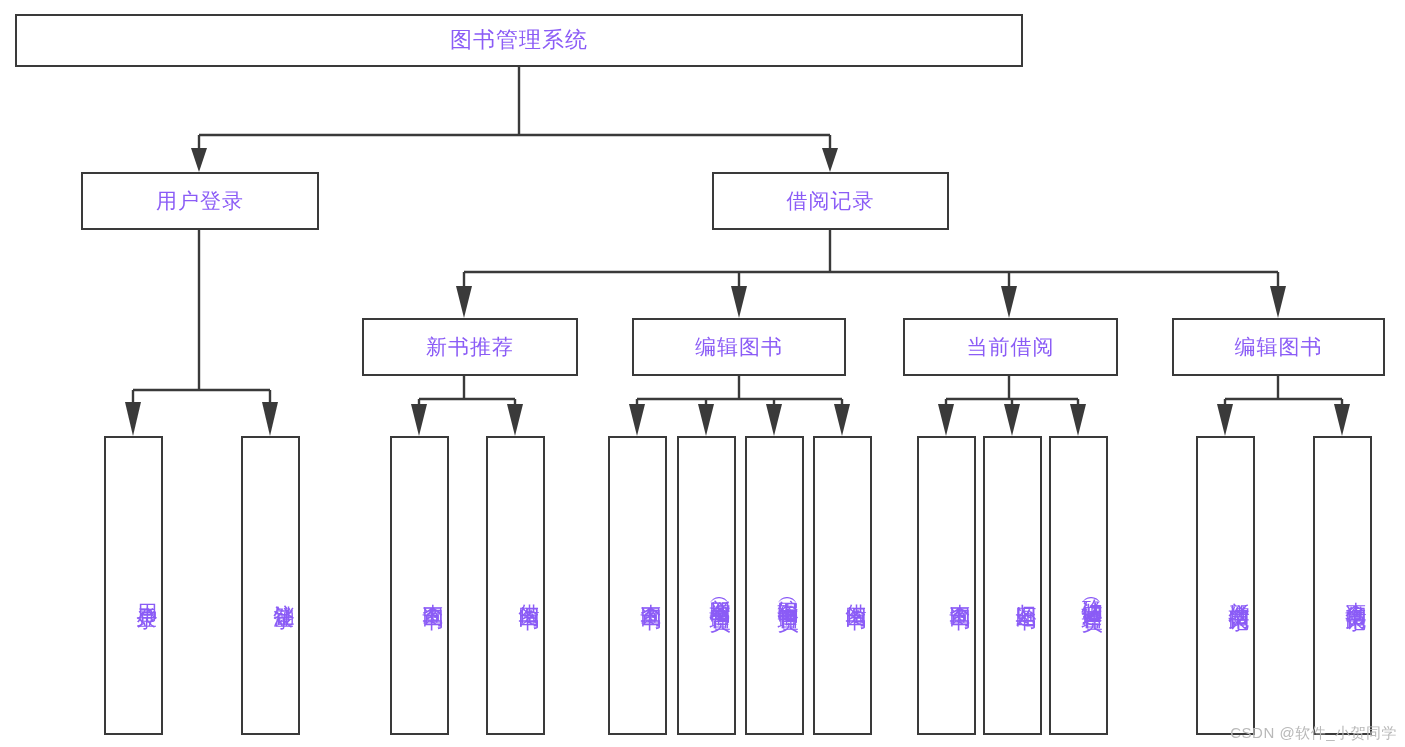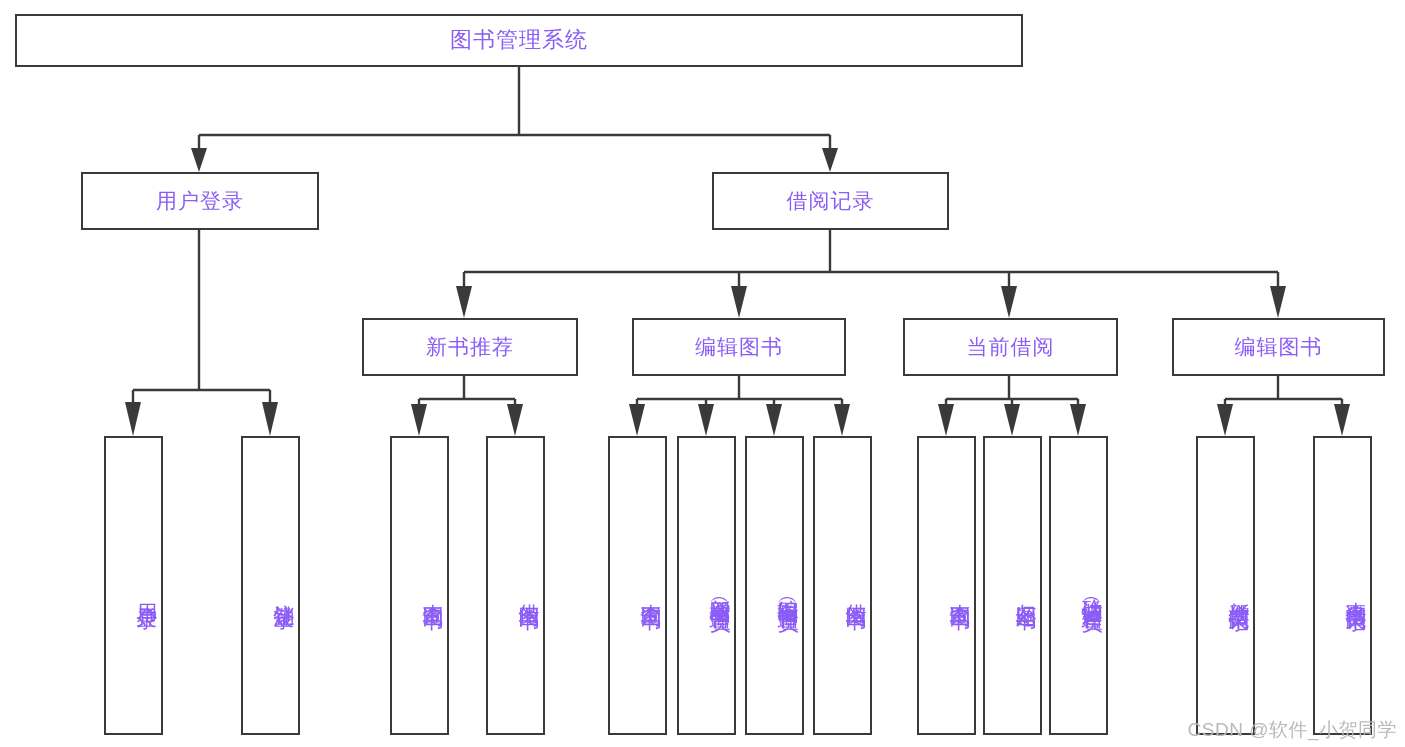--- a/index.html
+++ b/index.html
@@ -58,21 +58,21 @@
     stroke-width: 2.4;
     fill: none;
   }
   .arrowhead {
     fill: #3a3a3a;
   }
   #watermark {
     position: absolute;
     right: 8px;
     bottom: 4px;
-    font-size: 19px;
+    font-size: 15px;
     color: #b9b9b9;
     letter-spacing: 0.5px;
     white-space: nowrap;
   }
 </style>
 </head>
 <body>
 
 <div id="canvas">
 

